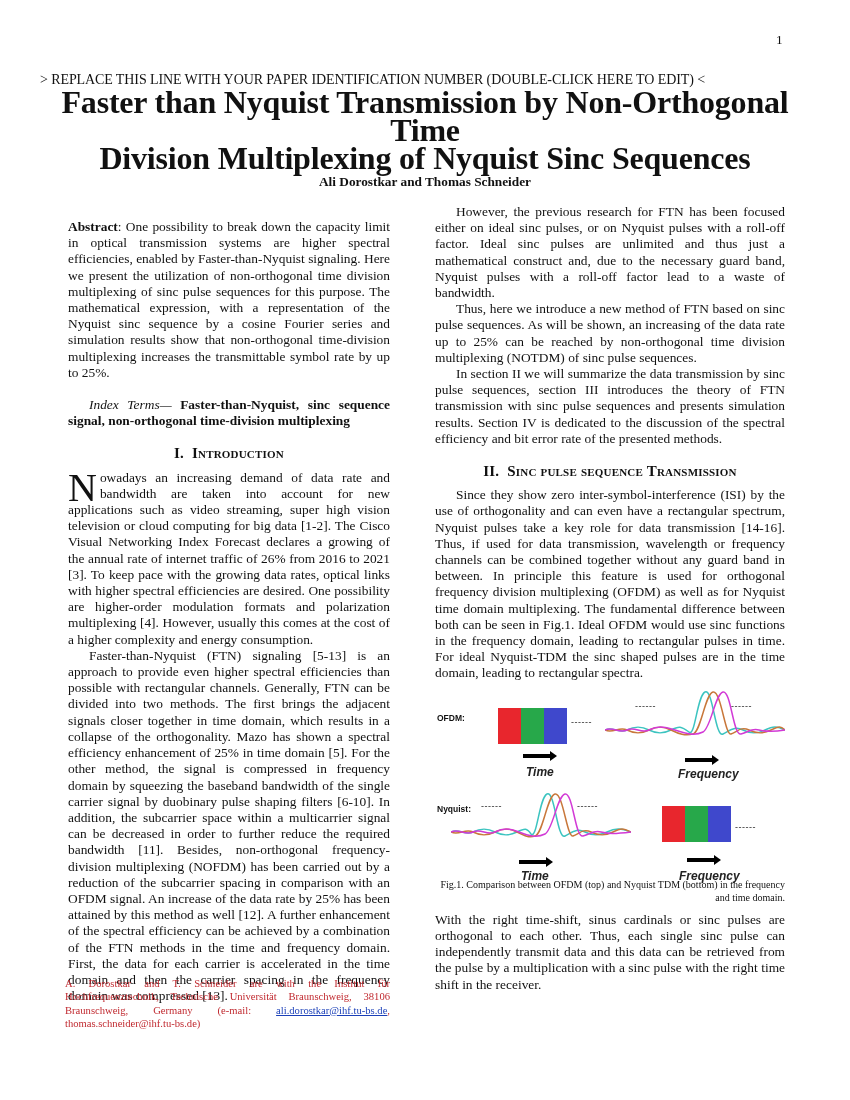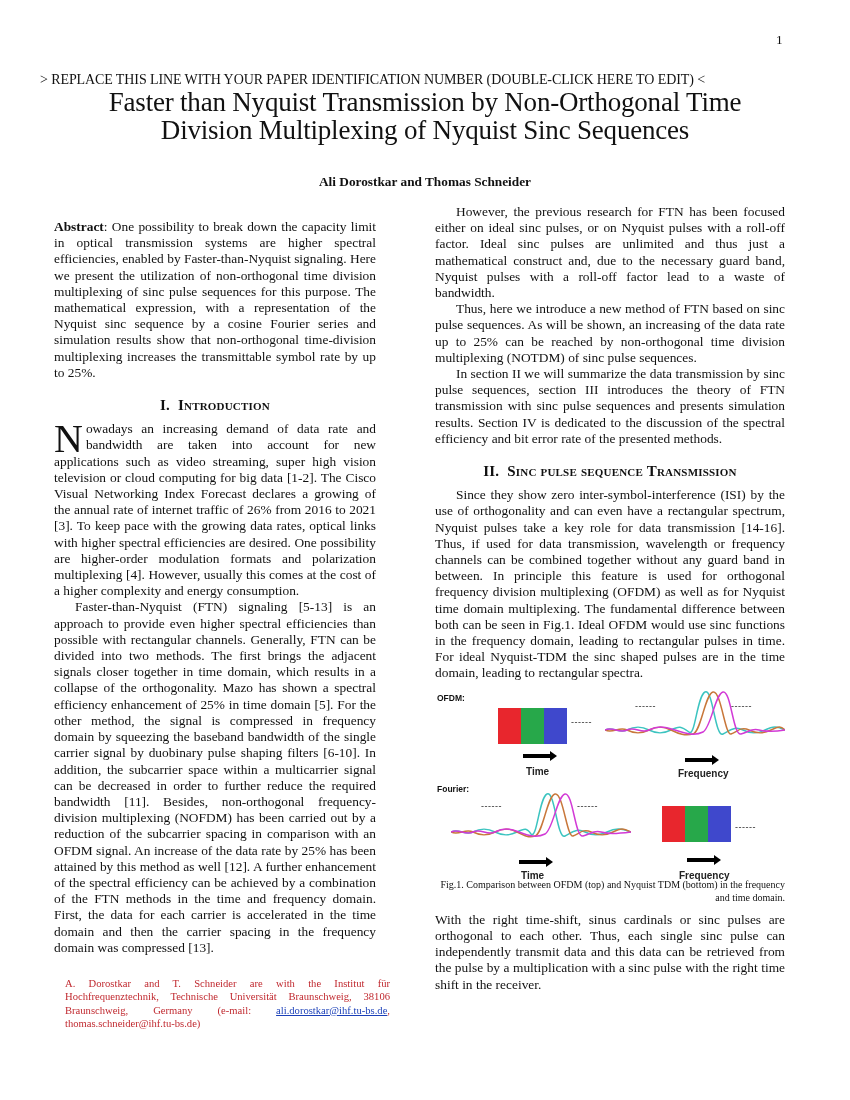--- a/index.html
+++ b/index.html
@@ -2,72 +2,73 @@
 <html><head>
 <meta charset="utf-8">
 <style>
   html, body { margin: 0; padding: 0; background: #ffffff; }
   body { width: 850px; height: 1100px; position: relative; overflow: hidden;
          font-family: "Liberation Serif", "DejaVu Serif", serif; color: #111; }
   .running-head { position: absolute; top: 44px; left: 40px; width: 742px;
     font-size: 14px; letter-spacing: -0.1px; white-space: nowrap; margin-top: 28px; }
   .page-num { position: absolute; top: 32px; left: 776px; font-size: 13.4px; }
   .title { position: absolute; top: 88px; left: 60px; width: 730px; text-align: center;
-    font-weight: normal; font-size: 27px; line-height: 28px; letter-spacing: -0.2px; }
+    font-weight: bold; font-size: 32px; line-height: 28px; letter-spacing: -0.2px; }
   .authors { position: absolute; top: 174px; left: 0; width: 850px; text-align: center;
     font-weight: bold; font-size: 13.3px; }
   .col { position: absolute; font-size: 13.4px; line-height: 16.2px; text-align: justify; }
-  .col-left { left: 54px; top: 219px; width: 322px; }
+  .col-left { left: 68px; top: 219px; width: 322px; }
   .col-right { left: 435px; top: 204px; width: 350px; }
   p { margin: 0; }
   .indent { text-indent: 21px; }
   .abstract-label { font-weight: bold; }
   .index-terms { margin-top: 16px; text-indent: 21px; }
   .index-terms .it-label { font-style: italic; }
   .index-terms .it-body { font-weight: bold; }
   .section-head { text-align: center; font-weight: bold; font-size: 15px;
     margin: 16px 0 8px 0; letter-spacing: 0.2px; }
   .sc { font-variant: small-caps; }
   .dropcap { float: left; font-size: 40px; line-height: 32px; margin: 0 3px -2px 0;
     padding-top: 2px; }
   .intro-first::after { content: ""; display: block; clear: both; }
   .footnote { position: absolute; left: 65px; top: 977px; width: 325px;
     font-size: 10.6px; line-height: 13.4px; color: #c0292f; text-align: justify; }
   .footnote .link { color: #1a3fb8; text-decoration: underline; font-family: Liberation Serif, serif; }
   .figure { position: relative; height: 190px; margin-top: 4px; }
   .fig-label { position: absolute; font-family: "Liberation Sans", "DejaVu Sans", sans-serif;
-    font-weight: bold; font-size: 8.5px; }
+    font-weight: bold; font-size: 8.5px; margin-top: 20px; }
   .rect-group { position: absolute; display: flex; height: 36px; }
   .rect-group span { display: block; width: 23px; height: 100%; }
   .dots { position: absolute; font-family: "Liberation Sans", sans-serif; font-size: 9px;
     letter-spacing: 0.5px; color: #222; }
   .arrow { position: absolute; width: 28px; height: 4px; background: #000; }
   .arrow::after { content: ""; position: absolute; right: -6px; top: -3px;
     border-left: 7px solid #000; border-top: 5px solid transparent; border-bottom: 5px solid transparent; }
   .axis-label { position: absolute; font-family: "Liberation Sans", "DejaVu Sans", sans-serif;
-    font-weight: bold; font-size: 10px; color: #222; }
+    font-weight: bold; font-size: 12px; color: #222; font-style: italic; }
   .caption { font-size: 10px; line-height: 13px; margin-top: 2px; text-align: right; }
   .after-fig { margin-top: 8px; }
 </style>
 </head>
 <body>
 
 <div class="running-head">&gt; REPLACE THIS LINE WITH YOUR PAPER IDENTIFICATION NUMBER (DOUBLE-CLICK HERE TO EDIT) &lt;</div>
 <div class="page-num">1</div>
 
 <div class="title">
   <div>Faster than Nyquist Transmission by Non-Orthogonal Time</div>
   <div>Division Multiplexing of Nyquist Sinc Sequences</div>
 </div>
 
 <div class="authors">Ali Dorostkar and Thomas Schneider</div>
 
 <div class="col col-left">
   <p><span class="abstract-label">Abstract</span><span>: One possibility to break down the capacity limit in optical transmission systems are higher spectral efficiencies, enabled by Faster-than-Nyquist signaling. Here we present the utilization of non-orthogonal time division multiplexing of sinc pulse sequences for this purpose. The mathematical expression, with a representation of the Nyquist sinc sequence by a cosine Fourier series and simulation results show that non-orthogonal time-division multiplexing increases the transmittable symbol rate by up to 25%.</span></p>
 
+  <p class="index-terms"><span class="it-label">Index Terms—</span><span class="it-body"> Faster-than-Nyquist, sinc sequence signal, non-orthogonal time-division multiplexing</span></p>
 
   <div class="section-head">
     <span>I.</span>&nbsp;&nbsp;<span class="sc">Introduction</span>
   </div>
 
   <p class="intro-first"><span class="dropcap">N</span><span>owadays an increasing demand of data rate and bandwidth are taken into account for new applications such as video streaming, super high vision television or cloud computing for big data [1-2]. The Cisco Visual Networking Index Forecast declares a growing of the annual rate of internet traffic of 26% from 2016 to 2021 [3]. To keep pace with the growing data rates, optical links with higher spectral efficiencies are desired. One possibility are higher-order modulation formats and polarization multiplexing [4]. However, usually this comes at the cost of a higher complexity and energy consumption.</span></p>
   <p class="indent">Faster-than-Nyquist (FTN) signaling [5-13] is an approach to provide even higher spectral efficiencies than possible with rectangular channels. Generally, FTN can be divided into two methods. The first brings the adjacent signals closer together in time domain, which results in a collapse of the orthogonality. Mazo has shown a spectral efficiency enhancement of 25% in time domain [5]. For the other method, the signal is compressed in frequency domain by squeezing the baseband bandwidth of the single carrier signal by duobinary pulse shaping filters [6-10]. In addition, the subcarrier space within a multicarrier signal can be decreased in order to further reduce the required bandwidth [11]. Besides, non-orthogonal frequency-division multiplexing (NOFDM) has been carried out by a reduction of the subcarrier spacing in comparison with an OFDM signal. An increase of the data rate by 25% has been attained by this method as well [12]. A further enhancement of the spectral efficiency can be achieved by a combination of the FTN methods in the time and frequency domain. First, the data for each carrier is accelerated in the time domain and then the carrier spacing in the frequency domain was compressed [13].</p>
 </div>
 
 <div class="footnote"><span>A. Dorostkar and T. Schneider are with the Institut für Hochfrequenztechnik, Technische Universität Braunschweig, 38106 Braunschweig, Germany (e-mail: </span><span class="link">ali.dorostkar@ihf.tu-bs.de</span><span>, </span><span>thomas.schneider@ihf.tu-bs.de</span><span>)</span></div>
@@ -98,21 +99,21 @@
     <svg style="position:absolute; left:170px; top:2px;" width="180" height="60" viewBox="0 0 180 60">
       <path d="M0,42 C8,38 14,46 22,42 S36,38 44,42 S58,46 66,42 S76,38 84,44 C90,50 92,8 100,4 C108,0 110,50 118,46 S130,38 138,42 S152,46 160,42 S172,38 180,42" fill="none" stroke="#3cc4c0" stroke-width="1.5"></path>
       <path d="M0,42 C8,46 14,38 22,42 S36,46 44,42 S58,38 66,42 S80,48 88,46 C96,44 100,6 108,4 C116,2 120,48 126,46 S136,38 144,42 S158,46 166,42 S176,38 180,42" fill="none" stroke="#c8773a" stroke-width="1.5"></path>
       <path d="M0,42 C8,38 14,46 22,42 S36,46 44,42 S58,38 70,42 S90,48 98,44 C106,40 110,6 118,4 C126,2 128,48 136,46 S146,40 154,42 S168,44 180,42" fill="none" stroke="#d23ad6" stroke-width="1.5"></path>
     </svg>
     <div class="dots" style="left:200px; top:12px;">------</div>
     <div class="dots" style="left:296px; top:12px;">------</div>
     <div class="arrow" style="left:250px; top:72px;"></div>
     <div class="axis-label" style="left:243px; top:80px;">Frequency</div>
 
-    <div class="fig-label" style="left:2px; top:95px;">Fourier:</div>
+    <div class="fig-label" style="left:2px; top:95px;">Nyquist:</div>
 
     <svg style="position:absolute; left:16px; top:104px;" width="180" height="60" viewBox="0 0 180 60">
       <path d="M0,42 C8,38 14,46 22,42 S36,38 44,42 S58,46 66,42 S76,38 80,44 C86,50 88,8 96,4 C104,0 106,50 114,46 S126,38 134,42 S148,46 156,42 S170,38 180,42" fill="none" stroke="#3cc4c0" stroke-width="1.5"></path>
       <path d="M0,42 C8,46 14,38 22,42 S36,46 44,42 S58,38 66,42 S78,48 84,46 C92,44 96,6 104,4 C112,2 116,48 122,46 S132,38 140,42 S154,46 162,42 S172,38 180,42" fill="none" stroke="#c8773a" stroke-width="1.5"></path>
       <path d="M0,42 C8,38 14,46 22,42 S36,46 44,42 S58,38 68,42 S86,48 94,44 C102,40 106,6 114,4 C122,2 124,48 132,46 S142,40 150,42 S164,44 180,42" fill="none" stroke="#d23ad6" stroke-width="1.5"></path>
     </svg>
     <div class="dots" style="left:46px; top:112px;">------</div>
     <div class="dots" style="left:142px; top:112px;">------</div>
     <div class="arrow" style="left:84px; top:174px;"></div>
     <div class="axis-label" style="left:86px; top:182px;">Time</div>

